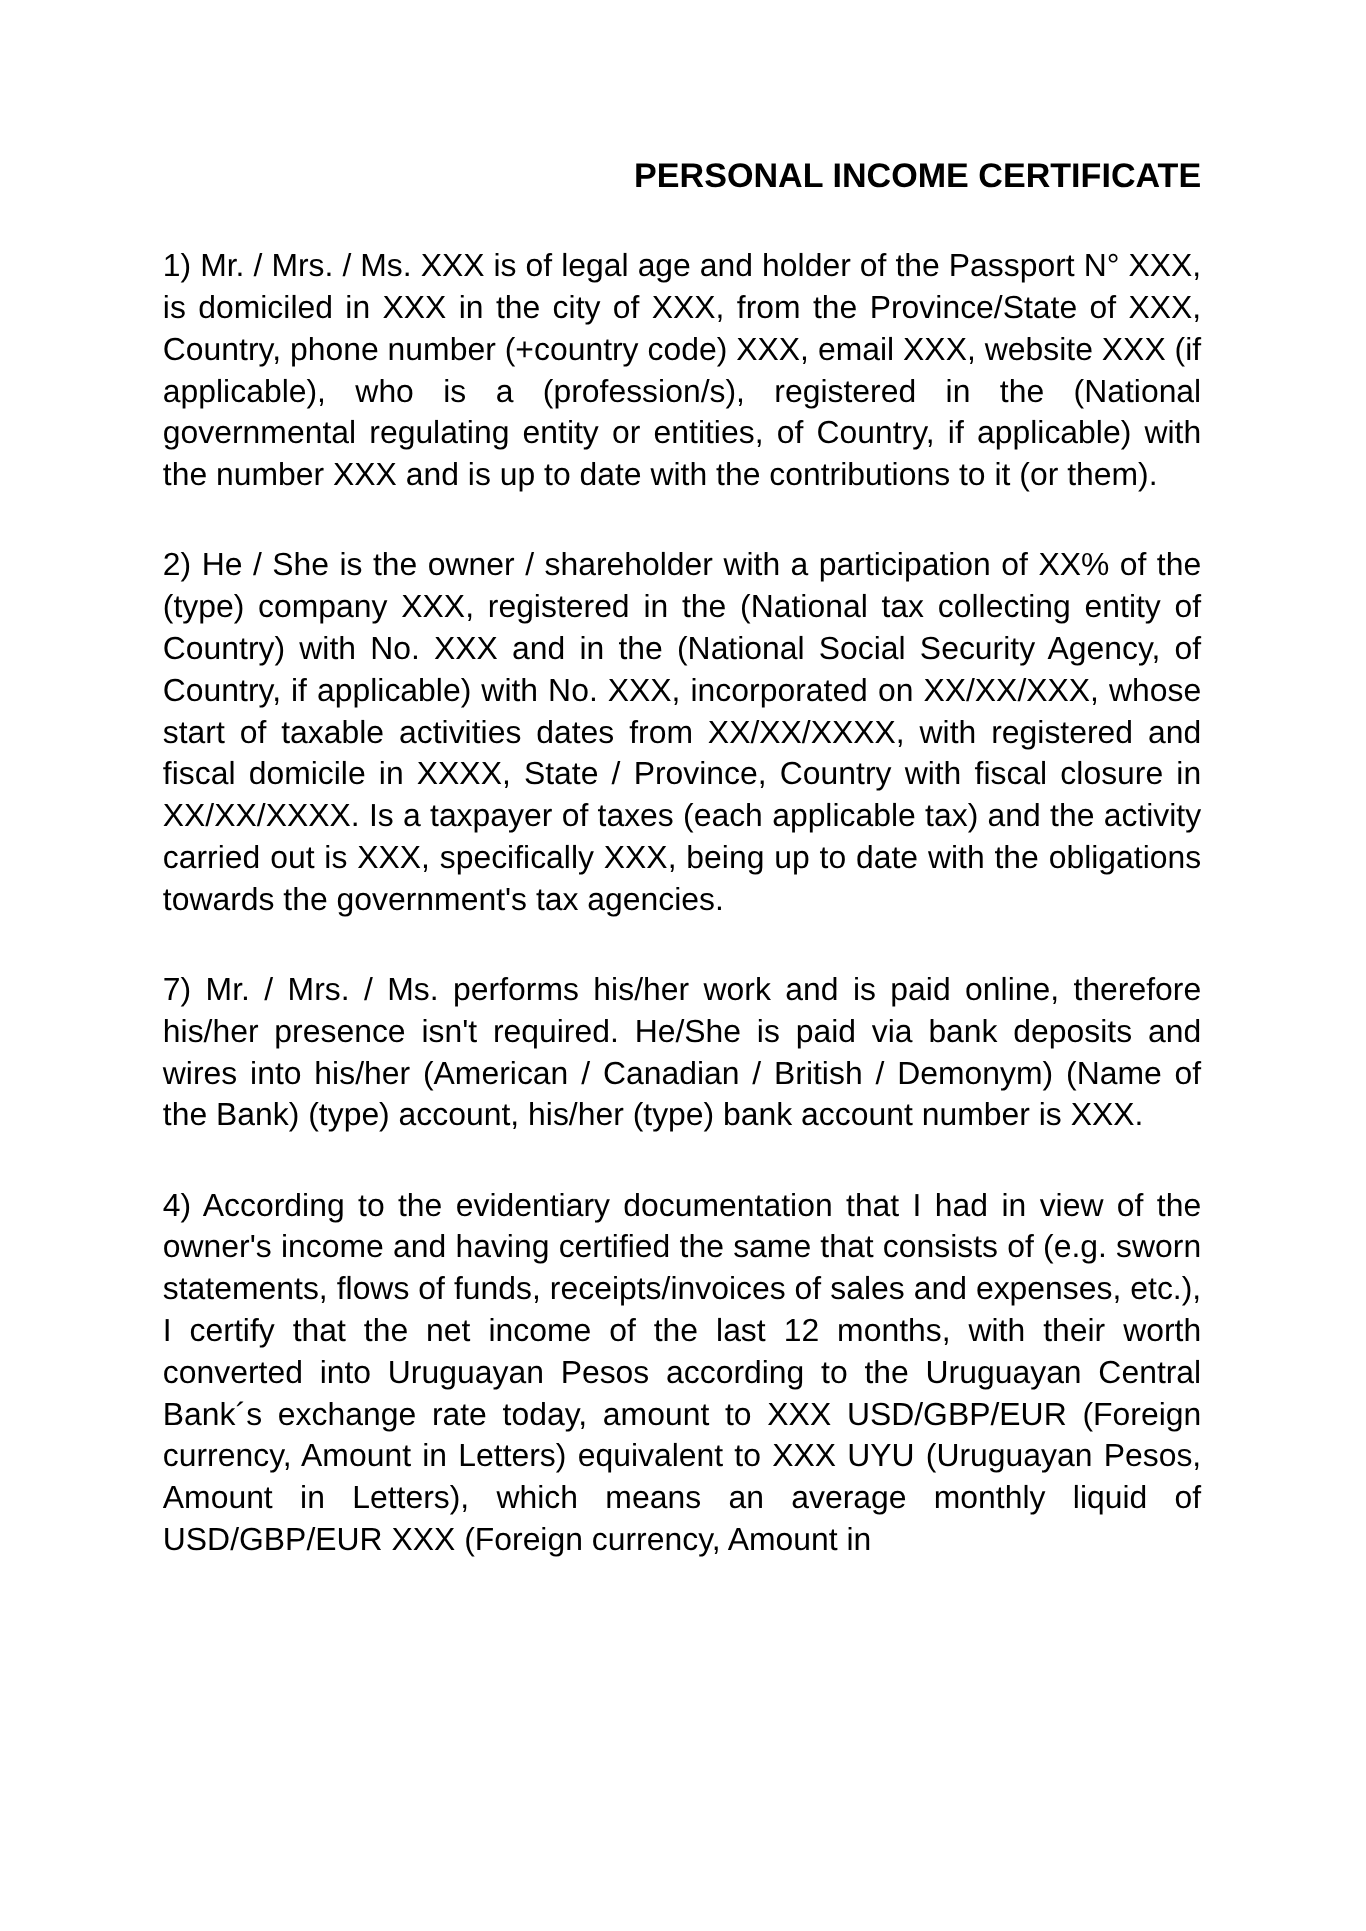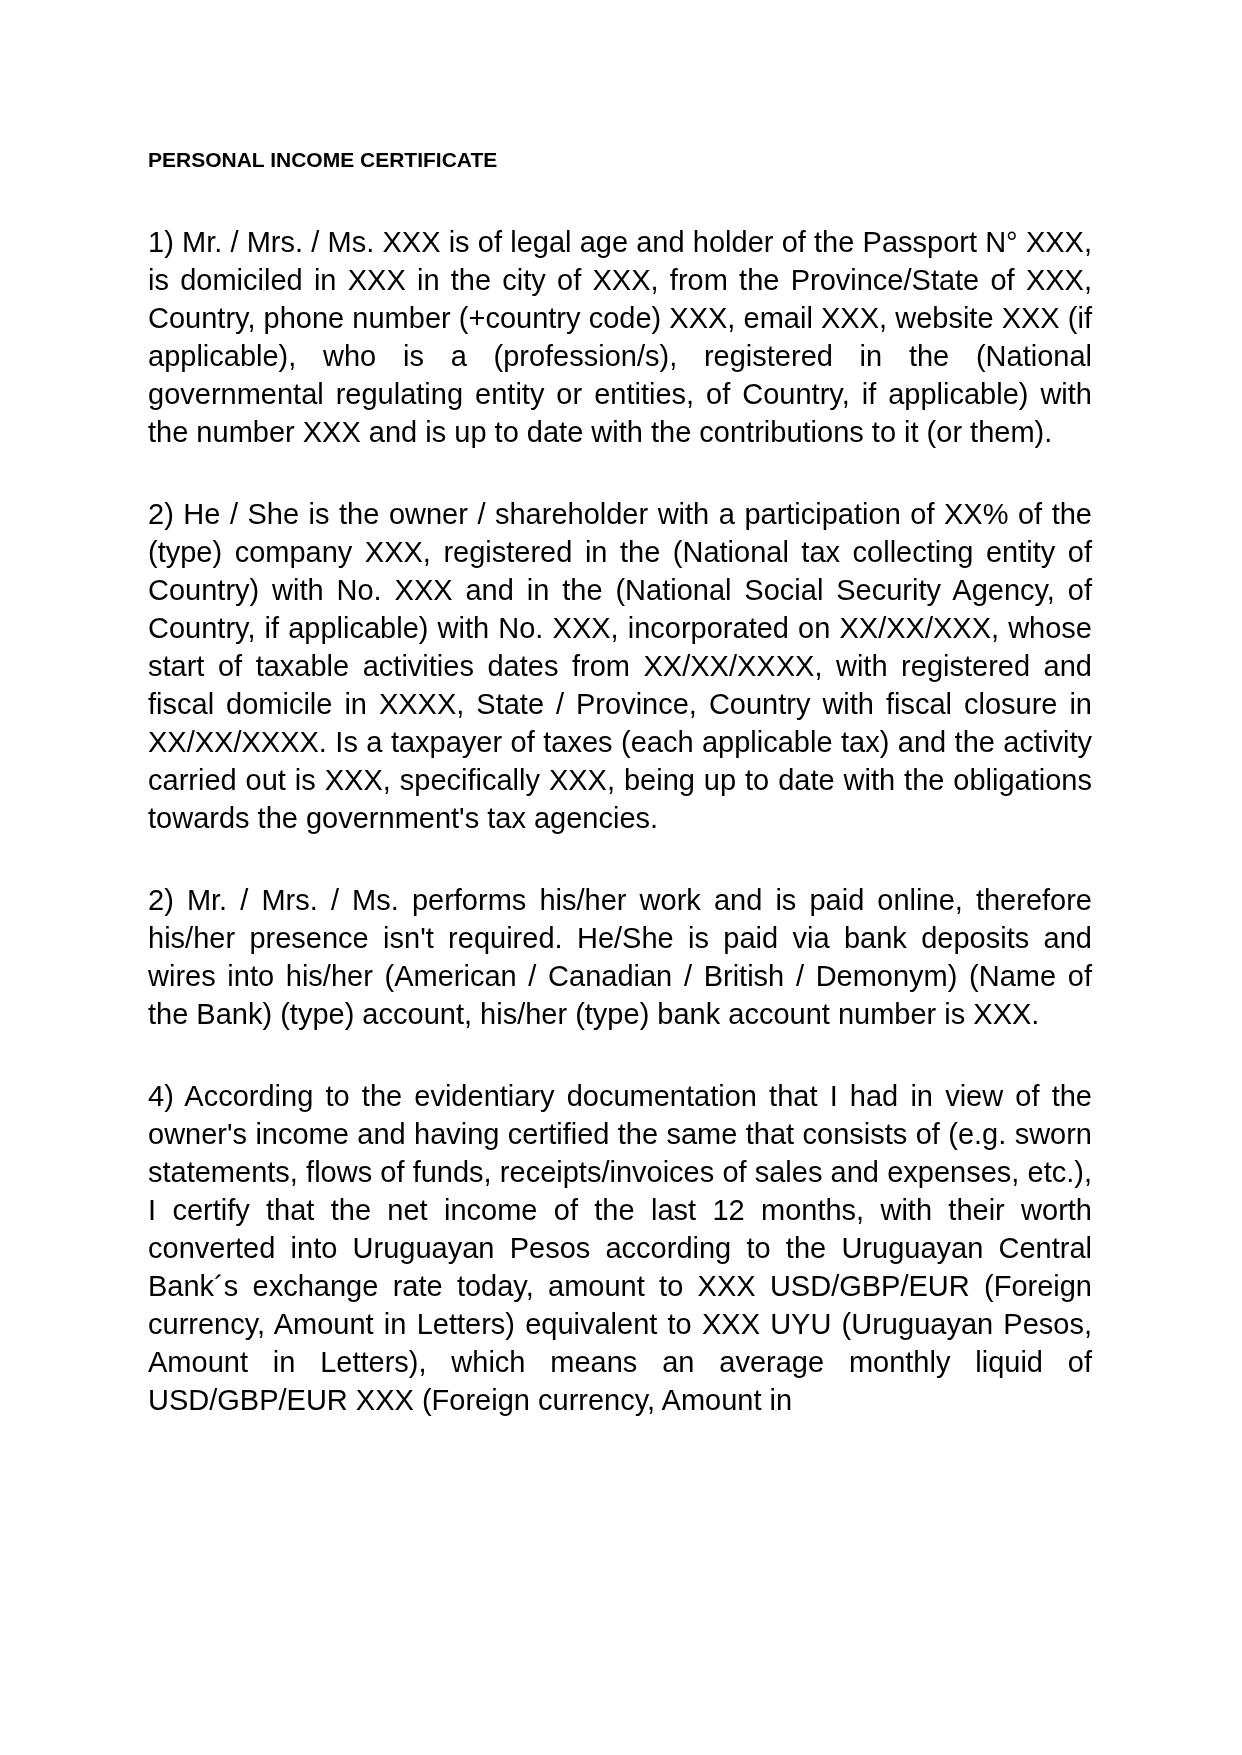--- a/index.html
+++ b/index.html
@@ -16,24 +16,24 @@
     box-sizing: border-box;
     width: 1242px;
     height: 1755px;
     background: #ffffff;
     color: #000000;
     padding: 141px 150px 0 148px;
     font-family: "Liberation Sans", sans-serif;
   }
   .doc-title {
     margin: 0 0 44px 0;
-    font-size: 21px;
+    font-size: 31px;
     line-height: 38px;
     font-weight: 700;
-    text-align: left;
+    text-align: right;
     letter-spacing: 0px;
   }
   .doc-par {
     margin: 0 0 44px 0;
     font-size: 29px;
     line-height: 38px;
     text-align: justify;
     font-weight: 400;
   }
   .doc-par:last-child {
@@ -44,16 +44,16 @@
 <body>
 
 <div class="page">
   <h1 class="doc-title">PERSONAL INCOME CERTIFICATE</h1>
 
 
   <p class="doc-par">1) Mr. / Mrs. / Ms. XXX is of legal age and holder of the Passport N° XXX, is domiciled in XXX in the city of XXX, from the Province/State of XXX, Country, phone number (+country code) XXX, email XXX, website XXX (if applicable), who is a (profession/s), registered in the (National governmental regulating entity or entities, of Country, if applicable) with the number XXX and is up to date with the contributions to it (or them).</p>
 
   <p class="doc-par">2) He / She is the owner / shareholder with a participation of XX% of the (type) company XXX, registered in the (National tax collecting entity of Country) with No. XXX and in the (National Social Security Agency, of Country, if applicable) with No. XXX, incorporated on XX/XX/XXX, whose start of taxable activities dates from XX/XX/XXXX, with registered and fiscal domicile in XXXX, State / Province, Country with fiscal closure in XX/XX/XXXX. Is a taxpayer of taxes (each applicable tax) and the activity carried out is XXX, specifically XXX, being up to date with the obligations towards the government's tax agencies.</p>
 
-  <p class="doc-par">2) Mr. / Mrs. / Ms. performs his/her work and is paid online, therefore his/her presence isn't required. He/She is paid via bank deposits and wires into his/her (American / Canadian / British / Demonym) (Name of the Bank) (type) account, his/her (type) bank account number is XXX.</p>
+  <p class="doc-par">7) Mr. / Mrs. / Ms. performs his/her work and is paid online, therefore his/her presence isn't required. He/She is paid via bank deposits and wires into his/her (American / Canadian / British / Demonym) (Name of the Bank) (type) account, his/her (type) bank account number is XXX.</p>
 
   <p class="doc-par">4) According to the evidentiary documentation that I had in view of the owner's income and having certified the same that consists of (e.g. sworn statements, flows of funds, receipts/invoices of sales and expenses, etc.), I certify that the net income of the last 12 months, with their worth converted into Uruguayan Pesos according to the Uruguayan Central Bank´s exchange rate today, amount to XXX USD/GBP/EUR (Foreign currency, Amount in Letters) equivalent to XXX UYU (Uruguayan Pesos, Amount in Letters), which means an average monthly liquid of USD/GBP/EUR XXX (Foreign currency, Amount in</p>
 </div>
 
 </body></html>

